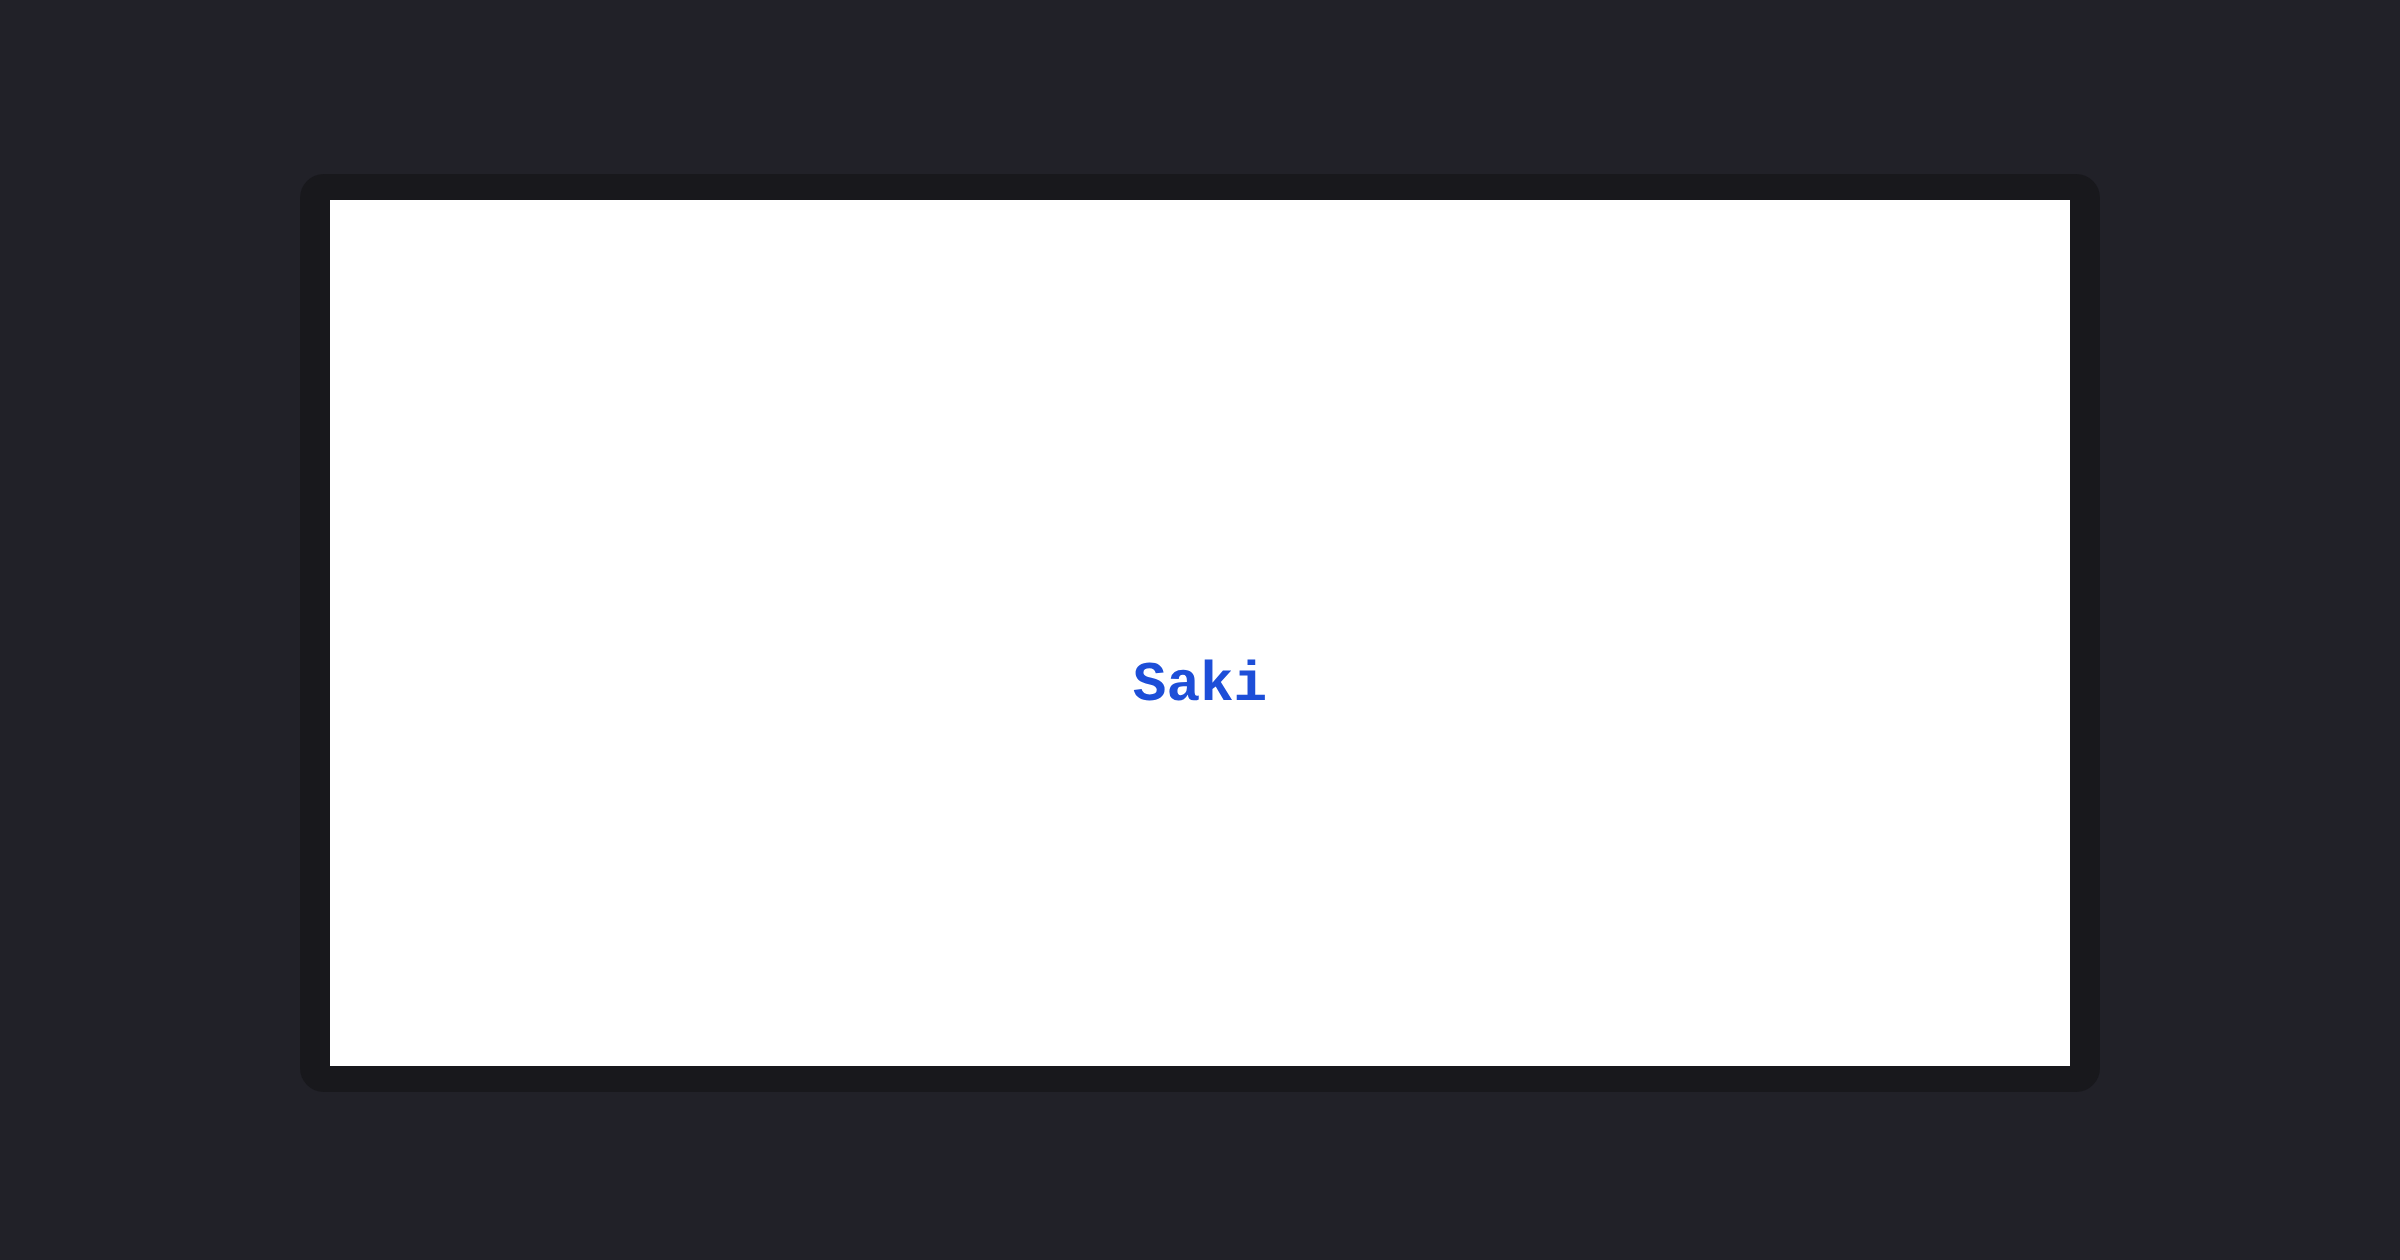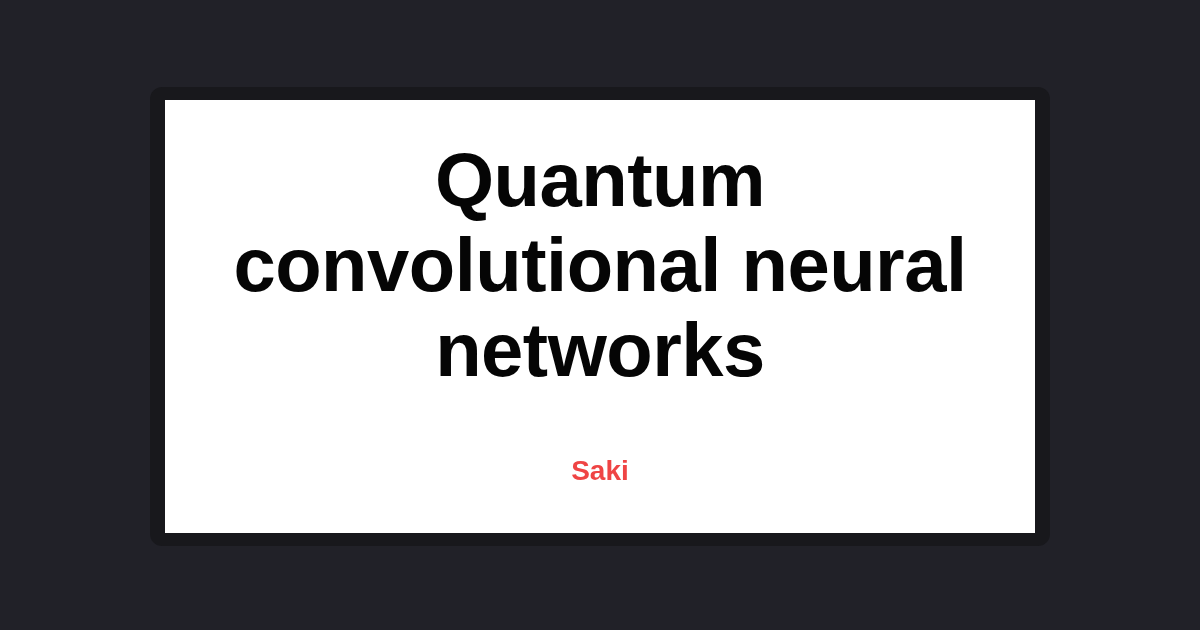--- a/index.html
+++ b/index.html
@@ -71,41 +71,40 @@
     letter-spacing: -0.5px;
     color: #050505;
     text-align: center;
     max-width: 800px;
     word-wrap: break-word;
   }
 
   .card-subtitle {
     margin: 0;
     margin-top: 62px;
-    font-family: Liberation Sans, sans-serif;
+    font-family: Liberation Mono, monospace;
     font-size: 28px;
     font-weight: 700;
     line-height: 34px;
     letter-spacing: 0px;
-    color: #ef4444;
+    color: #1d4ed8;
     text-align: left;
   }
 </style>
 </head>
 <body>
 
 <div class="og-canvas">
 
   <div class="preview-card">
 
     <div class="card-sheet">
 
       <div class="sheet-inner">
 
-        <h1 class="card-title">Quantum convolutional neural networks</h1>
 
         <p class="card-subtitle">Saki</p>
 
       </div>
 
     </div>
 
   </div>
 
 </div>

